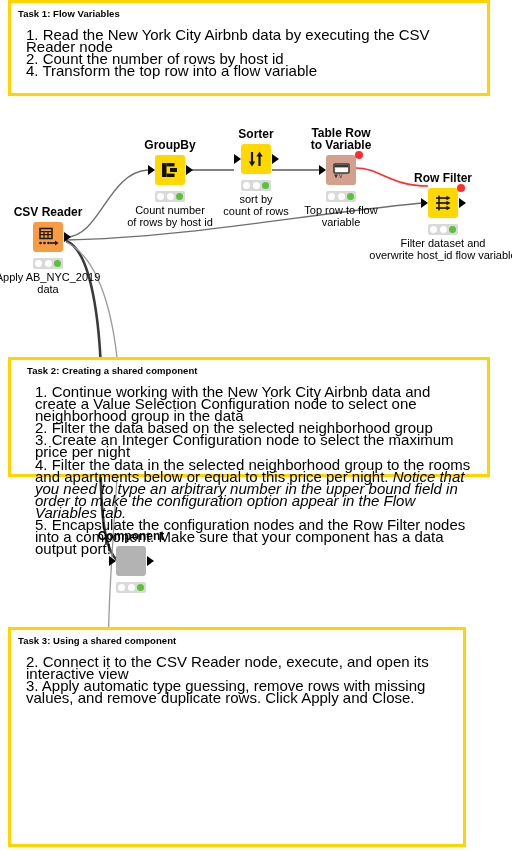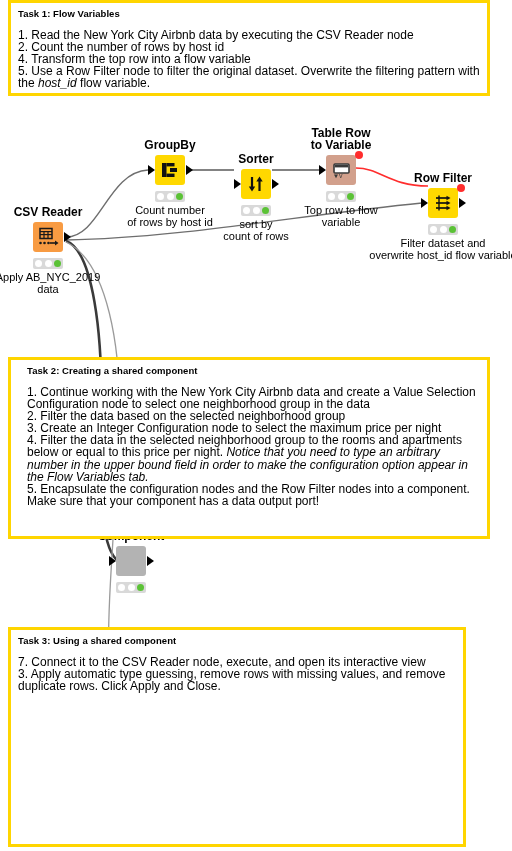--- a/index.html
+++ b/index.html
@@ -29,29 +29,29 @@
   }
   .task-title {
     font-size: 9.5px;
     font-weight: bold;
     color: #000;
     line-height: 12px;
     margin: 0 0 9px 0;
     letter-spacing: 0.05px;
   }
   .task-body {
-    font-size: 12px;
+    font-size: 15px;
     color: #000;
     line-height: 12.1px;
-    margin: 0;
+    margin: 8px;
   }
   .task-body .ln { display: block; }
   .task-body i { font-style: italic; }
   #task1 { left: 8px;  top: 0px;   width: 482px; height: 96px; }
-  #task2 { left: 8px;  top: 357px; width: 482px; height: 182px; padding-left: 16px; }
+  #task2 { left: 8px;  top: 357px; width: 482px; height: 120px; padding-left: 16px; }
   #task3 { left: 8px;  top: 627px; width: 458px; height: 220px; }
 
   
   #wires { position: absolute; left: 0; top: 0; width: 512px; height: 851px; z-index: 10; }
 
   
   .node {
     position: absolute;
     z-index: 20;
   }
@@ -154,39 +154,38 @@
 
     <path d="M 66,242 C 104,260 126,340 118,460 C 110,600 96,710 132,764" fill="none" stroke="#9A9A9A" stroke-width="1.3"></path>
   </svg>
 
   <div class="task-box" id="task1">
     <p class="task-title">Task 1: Flow Variables</p>
     <p class="task-body">
       <span class="ln">1. Read the New York City Airbnb data by executing the CSV Reader node</span>
       <span class="ln">2. Count the number of rows by host id</span>
       <span class="ln">4. Transform the top row into a flow variable</span>
-      <span class="ln"><span>5. Use a Row Filter node to filter the original dataset. Overwrite the filtering pattern with the </span><i>host_id</i> <span>flow variable.</span></span>
     </p>
   </div>
 
   <div class="task-box" id="task2">
     <p class="task-title">Task 2: Creating a shared component</p>
     <p class="task-body">
       <span class="ln">1. Continue working with the New York City Airbnb data and create a Value Selection Configuration node to select one neighborhood group in the data</span>
       <span class="ln">2. Filter the data based on the selected neighborhood group</span>
       <span class="ln">3. Create an Integer Configuration node to select the maximum price per night</span>
       <span class="ln"><span>4. Filter the data in the selected neighborhood group to the rooms and apartments below or equal to this price per night. </span><i>Notice that you need to type an arbitrary number in the upper bound field in order to make the configuration option appear in the Flow Variables tab.</i></span>
       <span class="ln">5. Encapsulate the configuration nodes and the Row Filter nodes into a component. Make sure that your component has a data output port!</span>
     </p>
   </div>
 
   <div class="task-box" id="task3">
     <p class="task-title">Task 3: Using a shared component</p>
     <p class="task-body">
-      <span class="ln">7. Connect it to the CSV Reader node, execute, and open its interactive view</span>
+      <span class="ln">2. Connect it to the CSV Reader node, execute, and open its interactive view</span>
       <span class="ln">3. Apply automatic type guessing, remove rows with missing values, and remove duplicate rows. Click Apply and Close.</span>
     </p>
   </div>
 
   <div class="node" style="left:33px; top:222px;border-radius:13px;">
     <div class="node-title">CSV Reader</div>
     <div class="node-box orange">
       <span>
         <svg class="icon-svg" width="22" height="20" viewBox="0 0 22 20">
           <rect x="3" y="1.5" width="12" height="10" fill="none" stroke="#1a1a1a" stroke-width="1.5"></rect>
@@ -228,21 +227,21 @@
     </div>
     <div class="status">
       <span class="dot"></span>
       <span class="dot"></span>
       <span class="dot on"></span>
     </div>
     <div class="node-label">Count number
 of rows by host id</div>
   </div>
 
-  <div class="node" style="left:241px; top:169px;">
+  <div class="node" style="left:241px; top:144px;">
     <div class="node-title">Sorter</div>
     <div class="node-box yellow">
       <span>
         <svg class="icon-svg" width="18" height="18" viewBox="0 0 18 18">
           <line x1="5" y1="2" x2="5" y2="14" stroke="#111" stroke-width="2.2"></line>
           <path d="M 1.8,11.5 L 8.2,11.5 L 5,16.5 Z" fill="#111"></path>
           <line x1="12.5" y1="4" x2="12.5" y2="16" stroke="#111" stroke-width="2.2"></line>
           <path d="M 9.3,6.5 L 15.7,6.5 L 12.5,1.5 Z" fill="#111"></path>
         </svg>
       </span>

